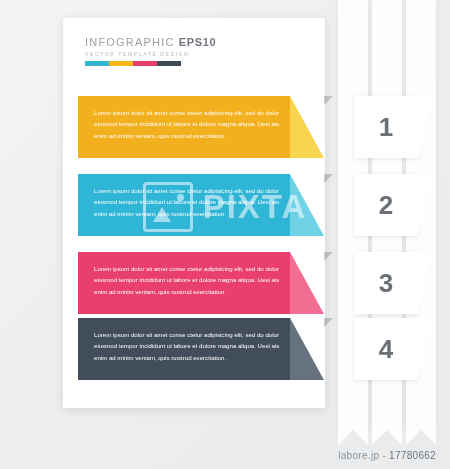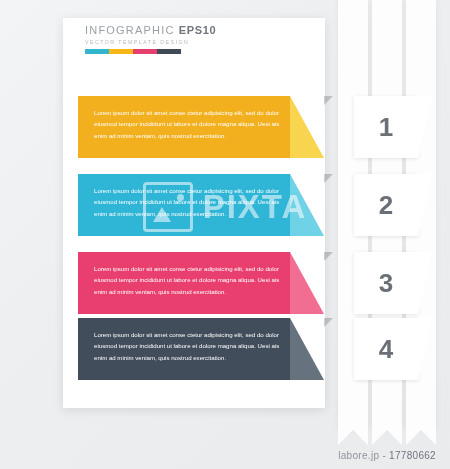--- a/index.html
+++ b/index.html
@@ -40,21 +40,21 @@
   .card{
     position:absolute;
     left:63px;top:18px;
     width:262px;height:390px;
     background:#ffffff;
     box-shadow:0 2px 10px rgba(0,0,0,0.10);
   }
   
   .header{
     position:absolute;
-    left:85px;top:24px;
+    left:85px;top:36px;
     width:200px;
   }
   .title{
     font-size:11px;
     letter-spacing:1.2px;
     color:#9aa0a6;
     font-weight:400;
   }
   .title b{color:#6f767d;font-weight:700;letter-spacing:0.6px;}
   .subtitle{

